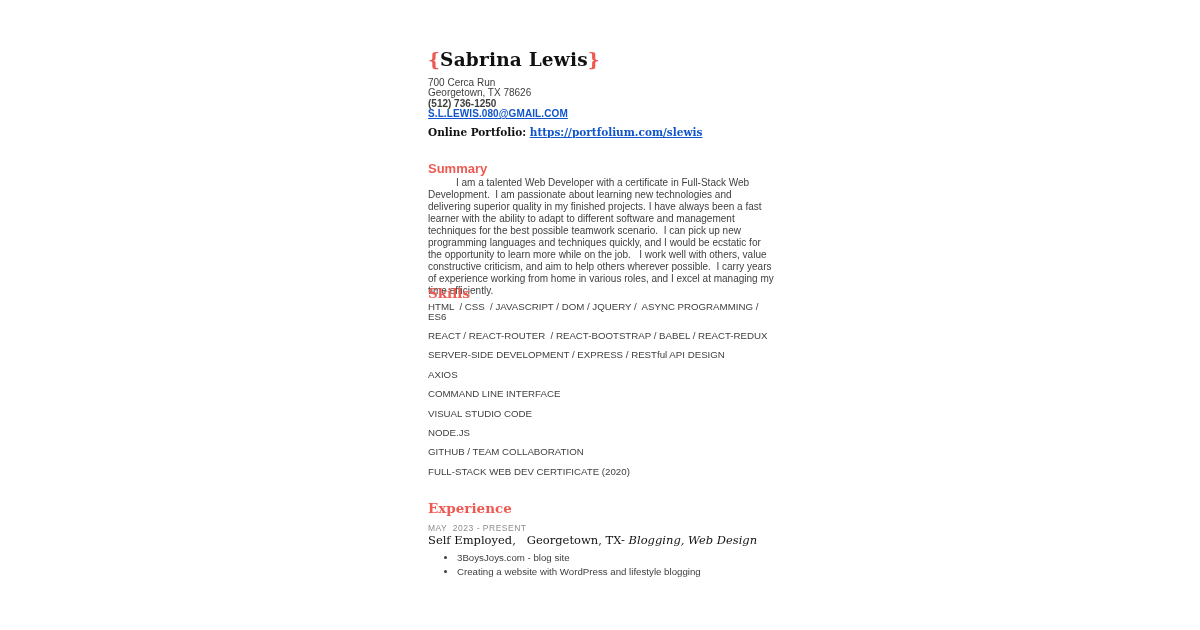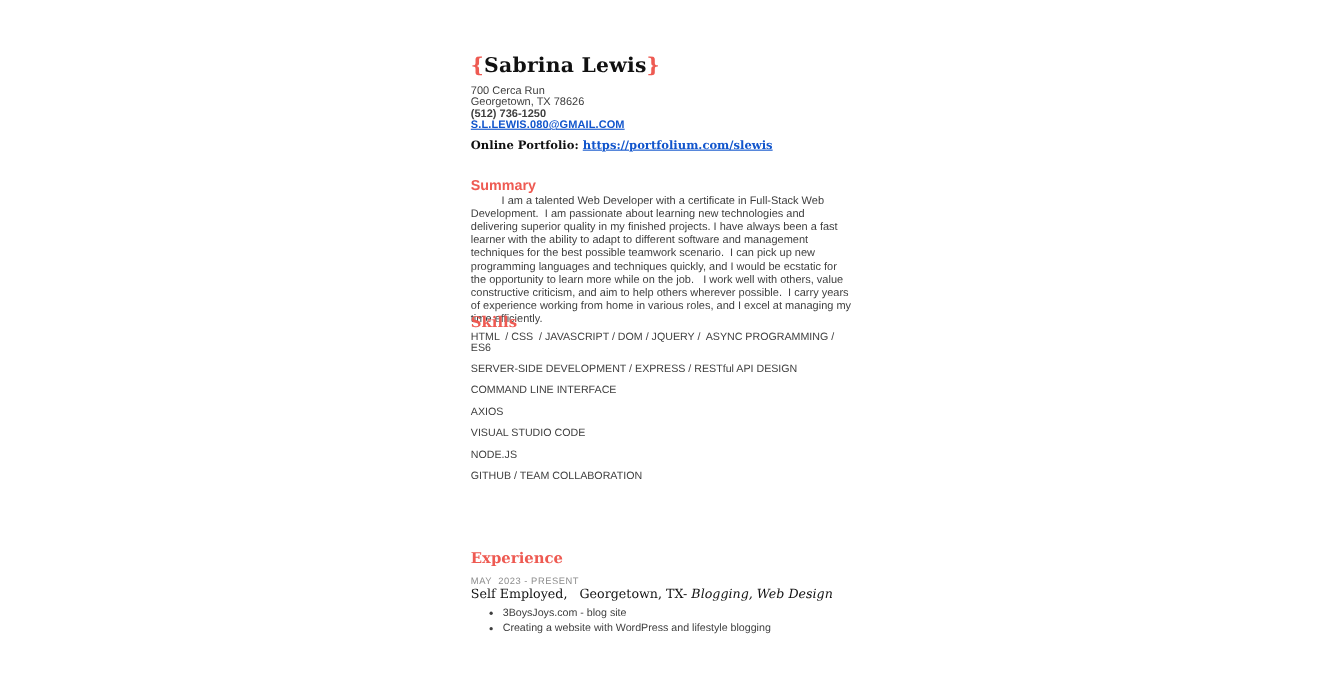--- a/index.html
+++ b/index.html
@@ -73,26 +73,28 @@
     </div>
 
     <div class="portfolio"><span class="plabel">Online Portfolio: </span><a class="plink" href="#">https://portfolium.com/slewis</a></div>
 
     <h2 class="h-sans">Summary</h2>
     <p class="summary">I am a talented Web Developer with a certificate in Full-Stack Web Development.  I am passionate about learning new technologies and delivering superior quality in my finished projects. I have always been a fast learner with the ability to adapt to different software and management techniques for the best possible teamwork scenario.  I can pick up new programming languages and techniques quickly, and I would be ecstatic for the opportunity to learn more while on the job.   I work well with others, value constructive criticism, and aim to help others wherever possible.  I carry years of experience working from home in various roles, and I excel at managing my time efficiently.</p>
 
     <h2 class="h-serif h-skills">Skills</h2>
     <ul class="skills">
       <li>HTML  / CSS  / JAVASCRIPT / DOM / JQUERY /  ASYNC PROGRAMMING / ES6</li>
+      <li>REACT / REACT-ROUTER  / REACT-BOOTSTRAP / BABEL / REACT-REDUX</li>
       <li>SERVER-SIDE DEVELOPMENT / EXPRESS / RESTful API DESIGN</li>
+      <li>AXIOS</li>
       <li>COMMAND LINE INTERFACE</li>
-      <li>AXIOS</li>
       <li>VISUAL STUDIO CODE</li>
       <li>NODE.JS</li>
       <li>GITHUB / TEAM COLLABORATION</li>
+      <li>FULL-STACK WEB DEV CERTIFICATE (2020)</li>
     </ul>
 
     <h2 class="h-serif h-exp">Experience</h2>
     <div class="exp-dates">MAY  2023 - PRESENT</div>
     <div class="job"><span class="job-bold">Self Employed,   Georgetown, TX</span><span class="job-bold">- </span><span class="job-italic">Blogging, Web Design</span></div>
     <ul class="exp-bullets">
       <li>3BoysJoys.com - blog site</li>
       <li>Creating a website with WordPress and lifestyle blogging</li>
     </ul>
 

